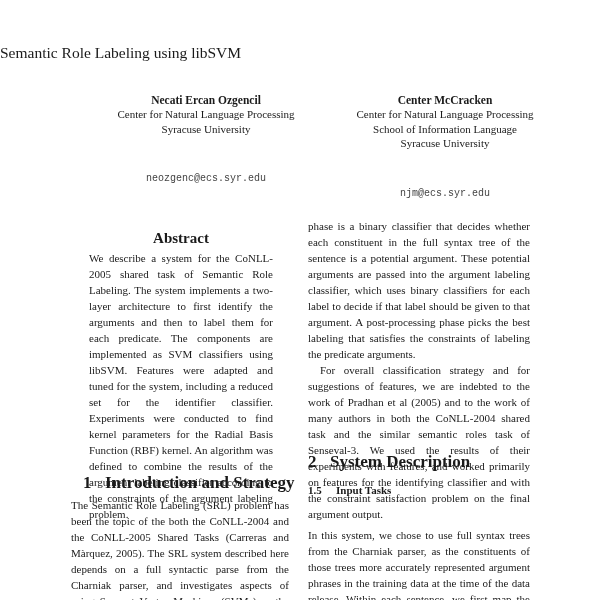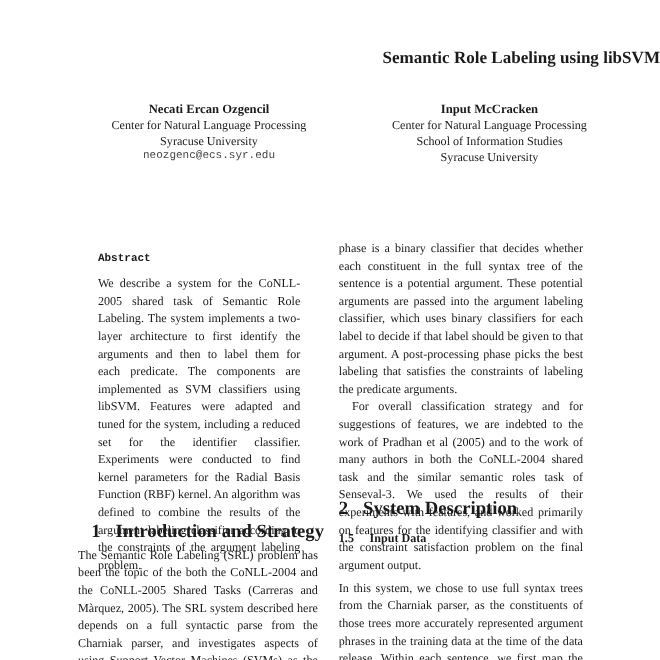--- a/index.html
+++ b/index.html
@@ -1,29 +1,29 @@
 <!DOCTYPE html>
 <html><head>
 <meta charset="utf-8">
 <style>
   html, body { margin:0; padding:0; background:#ffffff; }
   body { width:600px; height:600px; overflow:hidden; position:relative;
          font-family:"Liberation Serif", serif; color:#1a1a1a; }
-  .title { position:absolute; top:44px; left:0; width:600px; text-align:right;
-           font-size:15.5px; font-weight:bold; }
+  .title { position:absolute; top:44px; left:0; width:600px; text-align:left;
+           font-size:15.5px; font-weight:normal; }
   .author { position:absolute; top:93px; width:260px; text-align:center;
             font-size:11px; line-height:14.4px; }
   .author .name { font-weight:bold; font-size:11.5px; }
-  .author .email { font-family:"Liberation Mono", monospace; font-size:10px; color:#444; }
-  .author.a1 { left:70px; width:240px; }
+  .author .email { font-family:"Liberation Mono", monospace; font-size:10px; color:#444;margin-top:36px; }
+  .author.a1 { left:86px; width:240px; }
   .author.a2 { left:330px; width:230px; }
   .col { position:absolute; font-size:11px; line-height:16px; text-align:justify; }
   .col p { margin:0;font-family:Liberation Serif, serif; }
-  .abs-head { position:absolute; left:89px; width:184px; top:230px; text-align:left;
-              font-weight:bold; font-size:10px;font-family:Liberation Mono, monospace; }
+  .abs-head { position:absolute; left:89px; width:184px; top:230px; text-align:center;
+              font-weight:bold; font-size:15px; }
   .abs { left:89px; width:184px; top:250px; }
   .sec-head { position:absolute; font-weight:bold; font-size:17px; }
   .sec-head .num { display:inline-block; width:22px; }
   .sub-head .num { width:28px; }
   .intro { left:71px; width:218px; top:497px; }
   .right { left:308px; width:222px; top:218px; }
   .right p.indent { text-indent:12px; }
   .right2 { left:308px; width:222px; top:527px; }
 </style>
 </head>
@@ -34,24 +34,25 @@
   <div class="title">Semantic Role Labeling using libSVM</div>
 
   <div class="author a1">
     <div class="name">Necati Ercan Ozgencil</div>
     <div>Center for Natural Language Processing</div>
     <div>Syracuse University</div>
     <div class="email">neozgenc@ecs.syr.edu</div>
   </div>
 
   <div class="author a2">
-    <div class="name">Input McCracken</div>
+    <div class="name">Center McCracken</div>
     <div>Center for Natural Language Processing</div>
-    <div>School of Information Studies</div>
+    <div>School of Information Language</div>
     <div>Syracuse University</div>
+    <div class="email">njm@ecs.syr.edu</div>
   </div>
 
   <div class="abs-head">Abstract</div>
   <div class="col abs">
     <p>We describe a system for the CoNLL-2005 shared task of Semantic Role Labeling. The system implements a two-layer architecture to first identify the arguments and then to label them for each predicate. The components are implemented as SVM classifiers using libSVM. Features were adapted and tuned for the system, including a reduced set for the identifier classifier. Experiments were conducted to find kernel parameters for the Radial Basis Function (RBF) kernel. An algorithm was defined to combine the results of the argument labeling classifier according to the constraints of the argument labeling problem.</p>
   </div>
 
   <div class="sec-head" style="left:71px; top:473px;margin-left:12px;">
     <span class="num">1</span><span>Introduction and Strategy</span>
   </div>
@@ -62,19 +63,19 @@
   <div class="col right">
     <p>phase is a binary classifier that decides whether each constituent in the full syntax tree of the sentence is a potential argument. These potential arguments are passed into the argument labeling classifier, which uses binary classifiers for each label to decide if that label should be given to that argument. A post-processing phase picks the best labeling that satisfies the constraints of labeling the predicate arguments.</p>
     <p class="indent">For overall classification strategy and for suggestions of features, we are indebted to the work of Pradhan et al (2005) and to the work of many authors in both the CoNLL-2004 shared task and the similar semantic roles task of Senseval-3. We used the results of their experiments with features, and worked primarily on features for the identifying classifier and with the constraint satisfaction problem on the final argument output.</p>
   </div>
 
   <div class="sec-head" style="left:308px; top:452px;">
     <span class="num">2</span><span>System Description</span>
   </div>
 
   <div class="sec-head sub-head" style="left:308px; top:484px; font-size:11px;">
-    <span class="num">1.5</span><span>Input Data</span>
+    <span class="num">1.5</span><span>Input Tasks</span>
   </div>
   <div class="col right2">
     <p>In this system, we chose to use full syntax trees from the Charniak parser, as the constituents of those trees more accurately represented argument phrases in the training data at the time of the data release. Within each sentence, we first map the predicate to a constituent in the syntax tree. In the cases that the predicate is not represented by a constituent, we found that these were verb phrases of</p>
   </div>
 
 </div>
 
 </body></html>

